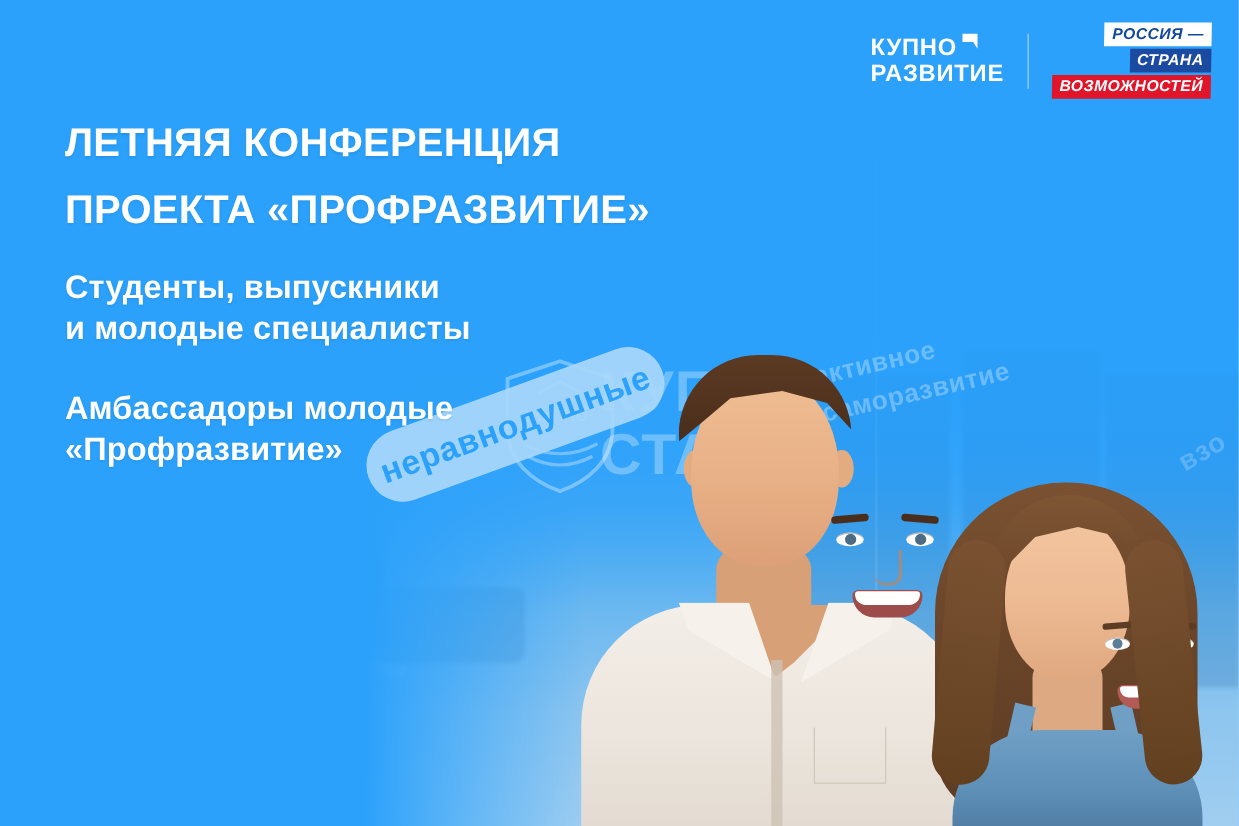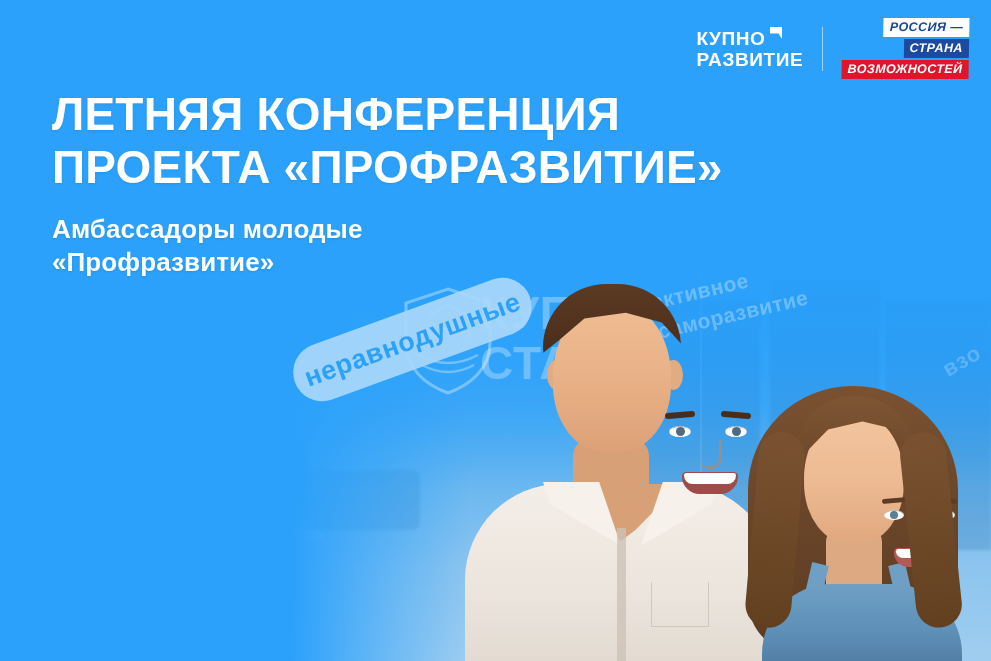--- a/index.html
+++ b/index.html
@@ -355,21 +355,21 @@
   }
   .rsv-1 { background: #ffffff; color: #14489c; }
   .rsv-2 { background: #1b4aa0; color: #ffffff; }
   .rsv-3 { background: #e0152a; color: #ffffff; }
 
   
   .headline {
     position: absolute;
     left: 52px; top: 88px;
     color: #ffffff;
-    font-size: 46px;
+    font-size: 32px;
     font-weight: 700;
     line-height: 53px;
     letter-spacing: 0.2px;
     white-space: pre-line;
     text-shadow: 0 1px 2px rgba(20,90,150,0.18);
   }
   .audience {
     position: absolute;
     left: 52px; top: 213px;
     display: flex;
@@ -489,17 +489,19 @@
       <div class="rsv-row rsv-2">СТРАНА</div>
       <div class="rsv-row rsv-3">ВОЗМОЖНОСТЕЙ</div>
     </div>
 
   </div>
 
   <div class="headline">ЛЕТНЯЯ КОНФЕРЕНЦИЯ
 ПРОЕКТА «ПРОФРАЗВИТИЕ»</div>
 
   <div class="audience">
+    <div class="audience-item">Студенты, выпускники
+и молодые специалисты</div>
     <div class="audience-item">Амбассадоры молодые
 «Профразвитие»</div>
   </div>
 
 </div>
 
 </body></html>

